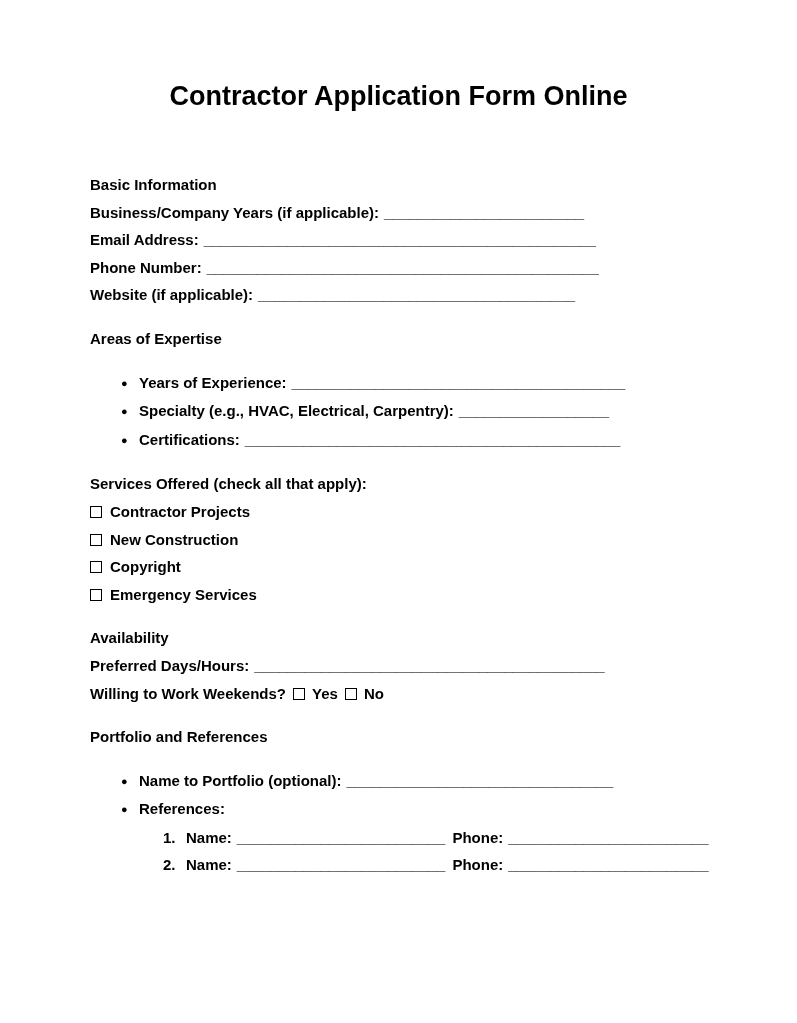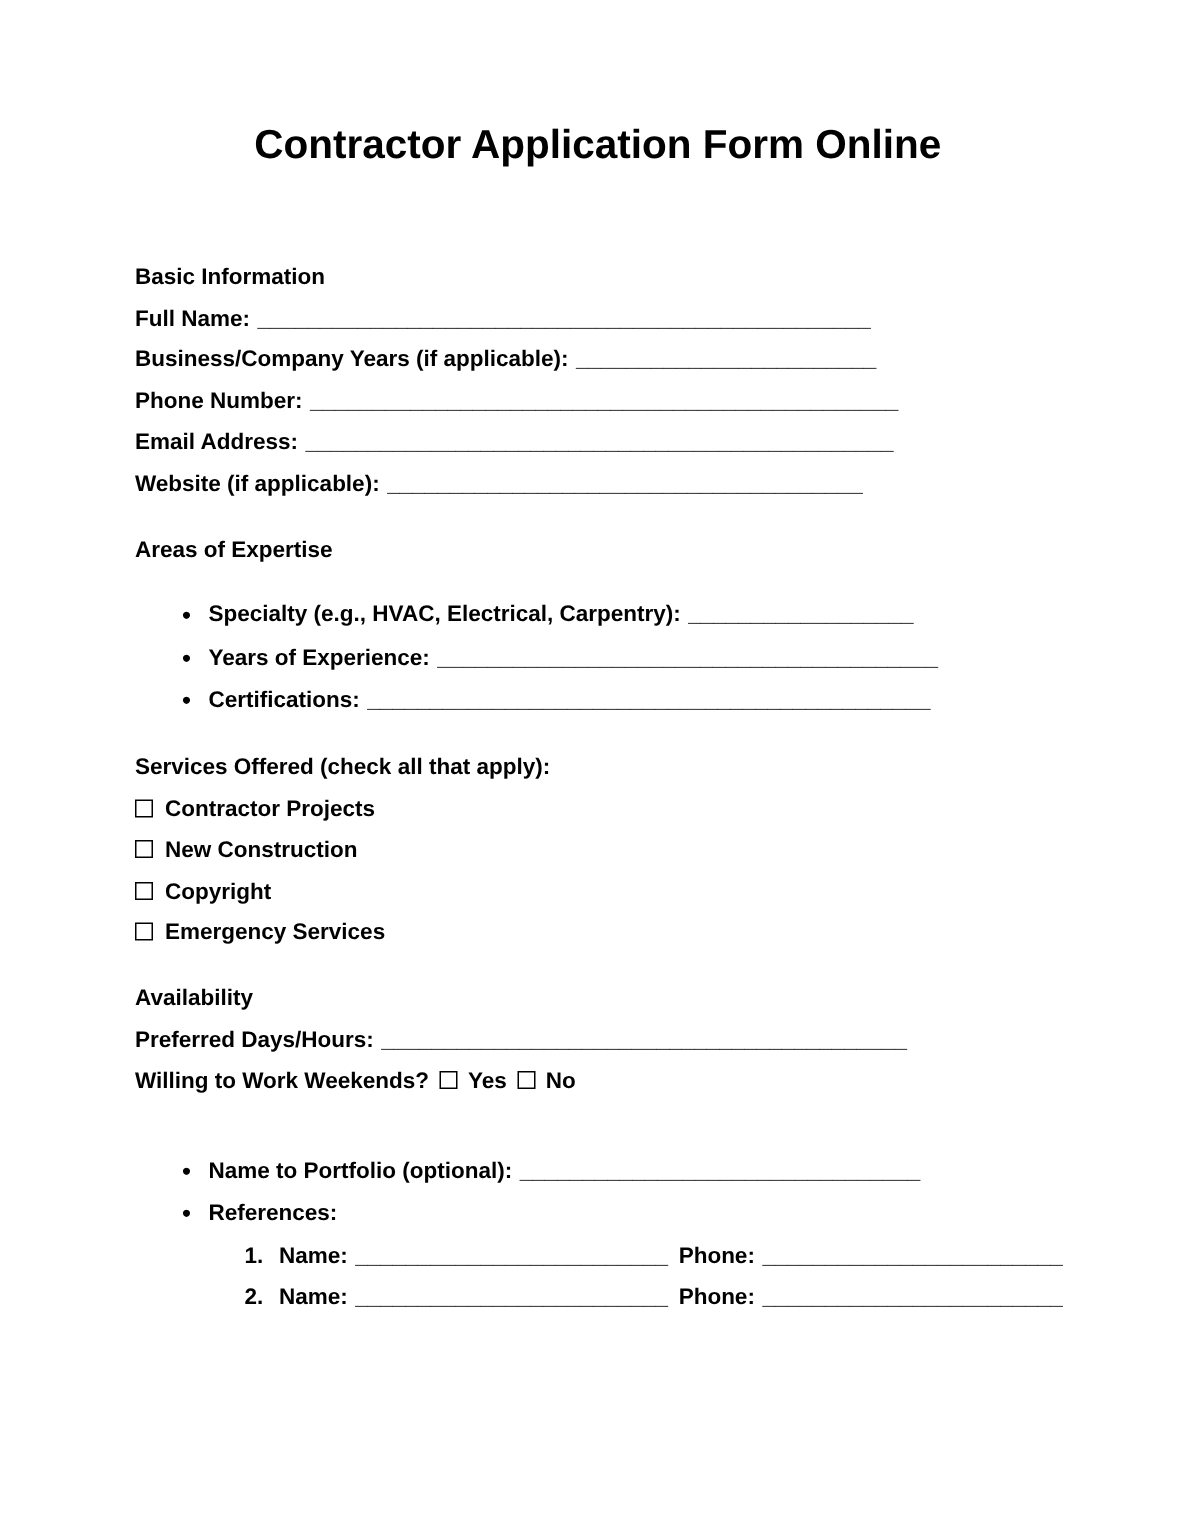--- a/index.html
+++ b/index.html
@@ -66,44 +66,41 @@
 <body>
 
 <div class="page">
 
   <h1 class="title">Contractor Application Form Online</h1>
 
   <div class="content">
 
     <p class="heading">Basic Information</p>
     <p class="field">
-      <span>Full Name:</span><span class="blank">_________________________________________________</span>
-    </p>
-    <p class="field">
       <span>Business/Company Years (if applicable):</span><span class="blank">________________________</span>
     </p>
     <p class="field">
-      <span>Phone Number:</span><span class="blank">_______________________________________________</span>
+      <span>Email Address:</span><span class="blank">_______________________________________________</span>
     </p>
     <p class="field">
-      <span>Email Address:</span><span class="blank">_______________________________________________</span>
+      <span>Phone Number:</span><span class="blank">_______________________________________________</span>
     </p>
     <p class="field">
       <span>Website (if applicable):</span><span class="blank">______________________________________</span>
     </p>
 
     <div class="spacer"></div>
 
     <p class="heading">Areas of Expertise</p>
     <div class="spacer"></div>
     <p class="bullet-row">
-      <span class="bullet-marker">●</span><span>Specialty (e.g., HVAC, Electrical, Carpentry):</span><span class="blank">__________________</span>
+      <span class="bullet-marker">●</span><span>Years of Experience:</span><span class="blank">________________________________________</span>
     </p>
     <p class="bullet-row">
-      <span class="bullet-marker">●</span><span>Years of Experience:</span><span class="blank">________________________________________</span>
+      <span class="bullet-marker">●</span><span>Specialty (e.g., HVAC, Electrical, Carpentry):</span><span class="blank">__________________</span>
     </p>
     <p class="bullet-row">
       <span class="bullet-marker">●</span><span>Certifications:</span><span class="blank">_____________________________________________</span>
     </p>
 
     <div class="spacer"></div>
 
     <p class="heading">Services Offered (check all that apply):</p>
     <p class="check-row">
       <span class="checkbox"></span><span>Contractor Projects</span>
@@ -123,20 +120,21 @@
     <p class="heading">Availability</p>
     <p class="field">
       <span>Preferred Days/Hours:</span><span class="blank">__________________________________________</span>
     </p>
     <p class="field">
       <span>Willing to Work Weekends?</span><span class="checkbox cb-inline"></span><span>Yes</span><span class="checkbox cb-inline"></span><span>No</span>
     </p>
 
     <div class="spacer"></div>
 
+    <p class="heading">Portfolio and References</p>
     <div class="spacer"></div>
     <p class="bullet-row">
       <span class="bullet-marker">●</span><span>Name to Portfolio (optional):</span><span class="blank">________________________________</span>
     </p>
     <p class="bullet-row">
       <span class="bullet-marker">●</span><span>References:</span>
     </p>
     <p class="num-row">
       <span class="num">1.</span><span>Name:</span><span class="blank">_________________________</span><span class="phone-label">Phone:</span><span class="blank">________________________</span>
     </p>

